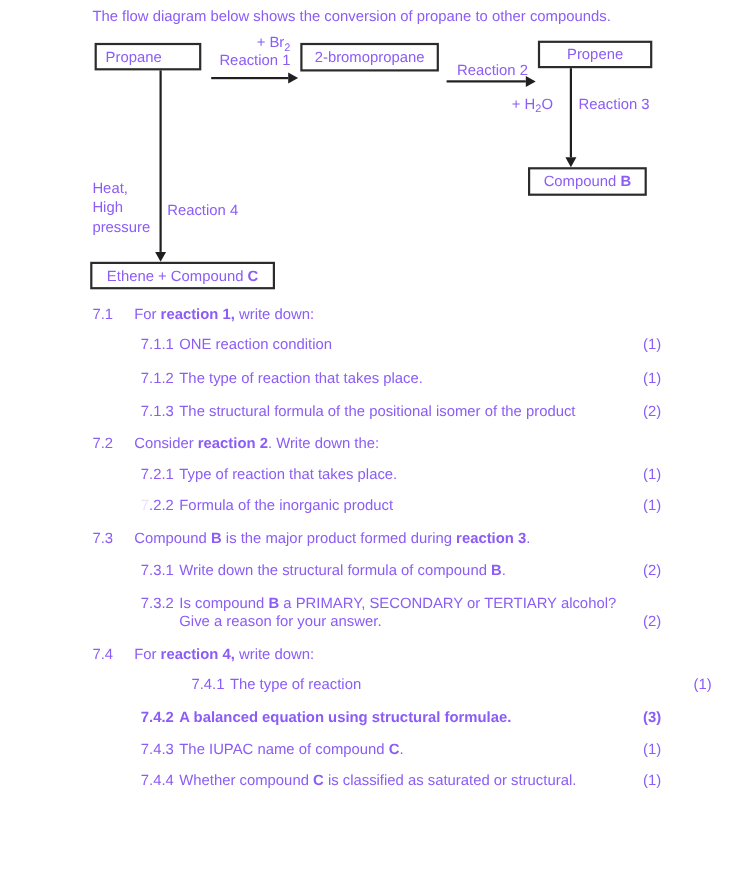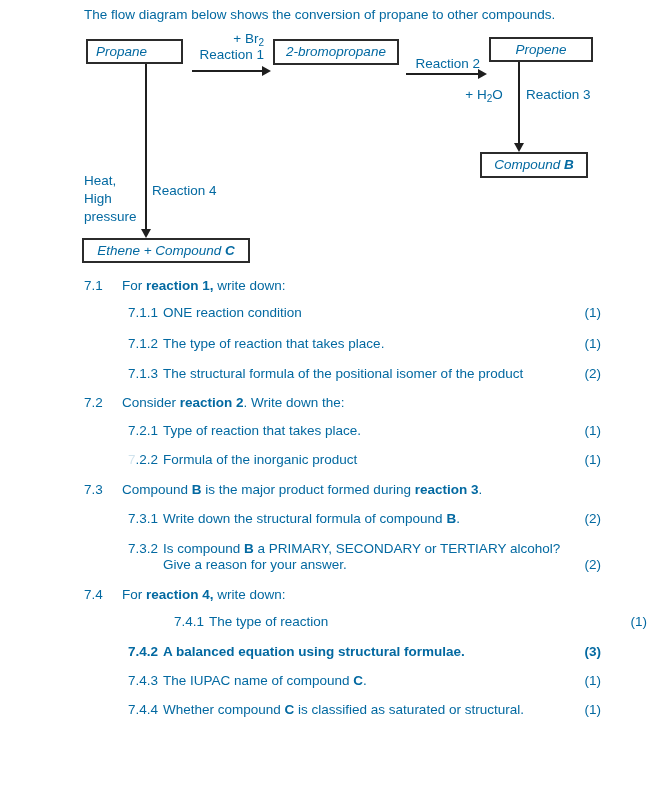--- a/index.html
+++ b/index.html
@@ -1,27 +1,27 @@
 <!DOCTYPE html>
 <html><head>
 <meta charset="utf-8">
 <style>
   html,body{margin:0;padding:0;background:#fff;}
   .page{
     position:relative;width:672px;height:791px;background:#ffffff;
     font-family:"Liberation Sans","DejaVu Sans",sans-serif;
-    color:#0369a1;font-size:13.5px;line-height:16px;overflow:hidden;
+    color:#8b5cf6;font-size:13.5px;line-height:16px;overflow:hidden;
   }
   b{font-weight:700;}
   .abs{position:absolute;}
   
   .dbox{
     position:absolute;border:2px solid #2b2b2b;background:#fff;
     display:flex;align-items:center;justify-content:center;
-    font-size:13.5px;white-space:nowrap;box-sizing:border-box;font-style:italic;
+    font-size:13.5px;white-space:nowrap;box-sizing:border-box;
   }
   .dbox.left-text{justify-content:flex-start;padding-left:8px;}
   .dlabel{position:absolute;white-space:nowrap;}
   .center{text-align:right;}
   .right{text-align:center;}
   .sub{font-size:10px;position:relative;top:2.5px;}
   .harrow{position:absolute;height:2px;background:#1f1f1f;}
   .harrow::after{
     content:"";position:absolute;right:-9px;top:-4px;
     border-top:5px solid transparent;border-bottom:5px solid transparent;
@@ -82,21 +82,21 @@
     <div class="dlabel center" style="left:406px;top:56px;width:74px;">Reaction 2</div>
     <div class="harrow" style="left:406px;top:73px;width:72px;"></div>
 
     <div class="varrow" style="left:518px;top:62px;height:81px;"></div>
     <div class="dlabel right" style="left:455px;top:87px;width:58px;">
       <span>+ H</span><span class="sub">2</span><span>O</span>
     </div>
     <div class="dlabel" style="left:526px;top:87px;">Reaction 3</div>
 
     <div class="varrow" style="left:145px;top:64px;height:165px;"></div>
-    <div class="dlabel" style="left:84px;top:172px;line-height:18px;">
+    <div class="dlabel" style="left:84px;top:162px;line-height:18px;">
       <span style="display:block">Heat,</span>
       <span style="display:block">High</span>
       <span style="display:block">pressure</span>
     </div>
     <div class="dlabel" style="left:152px;top:183px;">Reaction 4</div>
   </div>
 
   <div>
 
     <div class="hrow" style="top:278px;">

